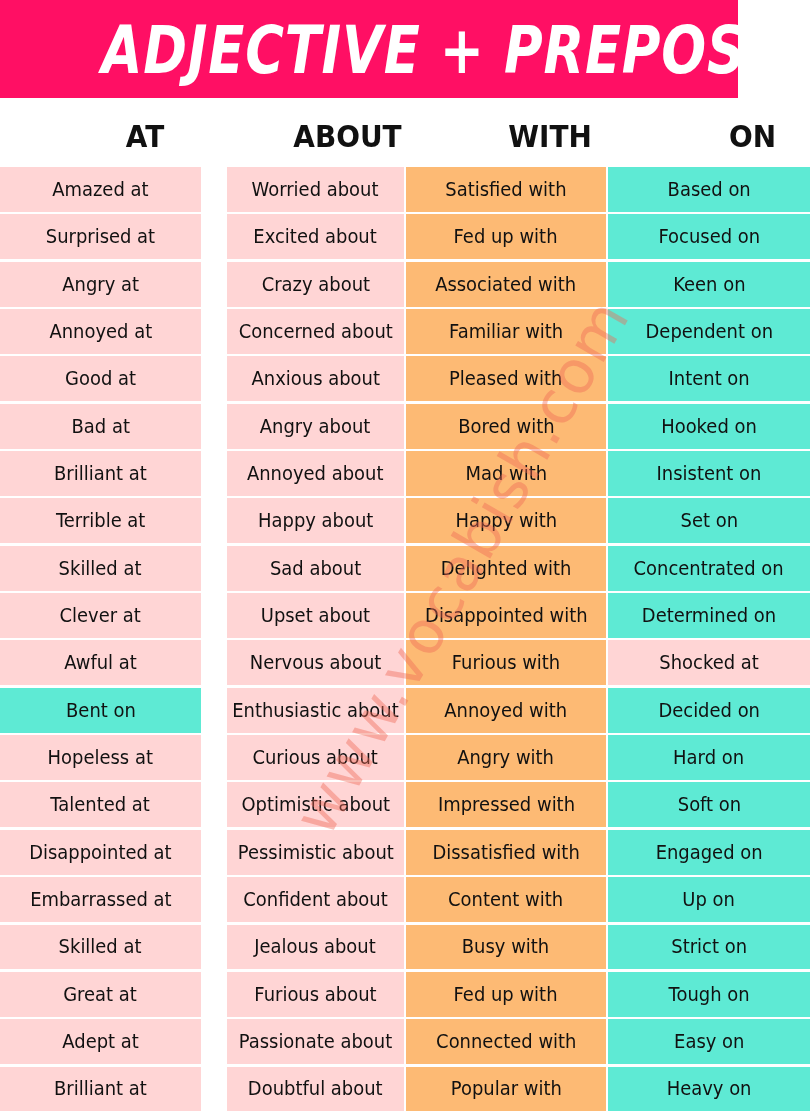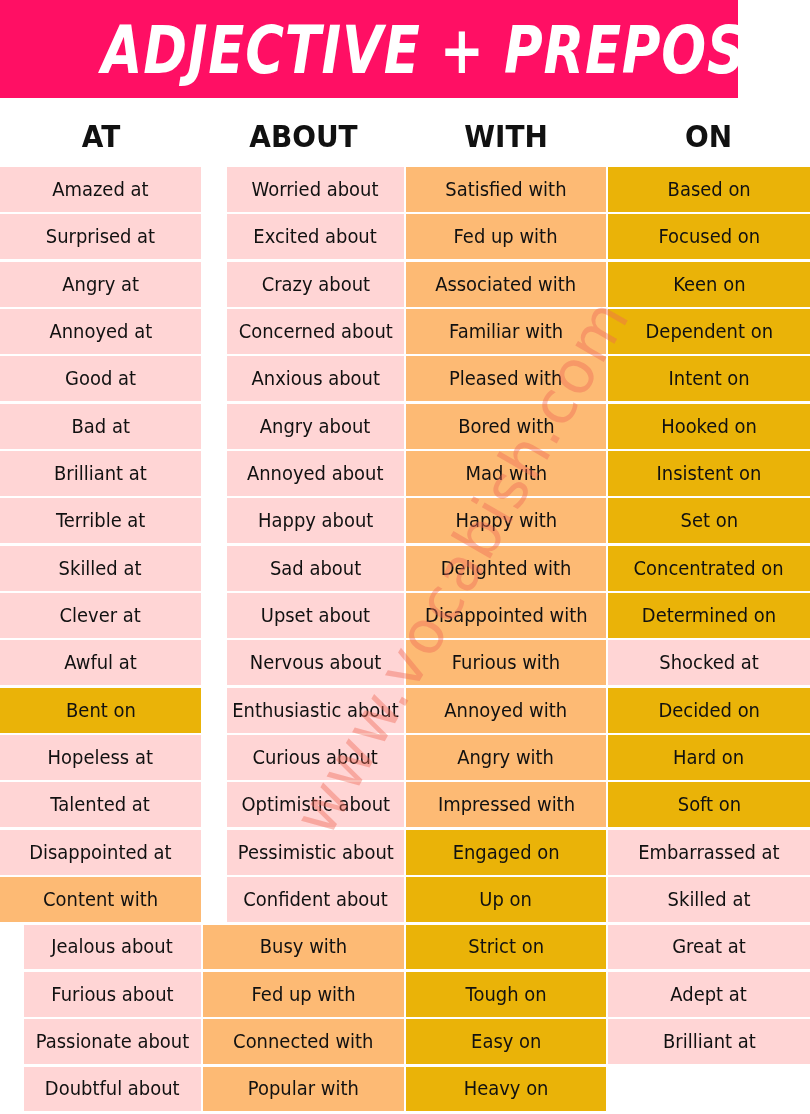--- a/index.html
+++ b/index.html
@@ -22,20 +22,21 @@
     line-height: 1;
     margin-top: 4px;
   }
 
   .header-row {
     position: absolute; left: 0; top: 98px; width: 810px; height: 69px;
     display: grid;
     grid-template-columns: 202px 203px 202px 203px;
     align-items: center;
     background: #ffffff;
+    padding-left: 44px;
   }
   .col-header {
     text-align: center;
     font-family: "DejaVu Sans", sans-serif;
     font-weight: bold;
     font-size: 31px;
     color: #111111;
     transform: scaleX(0.9);
     margin-top: 6px;
   }
@@ -54,21 +55,21 @@
     font-family: "DejaVu Sans", sans-serif;
     font-size: 19.5px;
     color: #111111;
     white-space: nowrap;
     overflow: hidden;
   }
   .cell span { display: inline-block; transform: scaleX(0.92); }
   .c-at { background: #ffd5d5; }
   .c-about { background: #ffd5d5; margin-left: 24px; }
   .c-with { background: #fdba74; }
-  .c-on { background: #eab308; }
+  .c-on { background: #5eead4; }
 
   .watermark {
     position: absolute;
     left: 175px; top: 560px;
     font-family: "DejaVu Sans", sans-serif;
     font-size: 60px;
     color: rgba(238, 105, 85, 0.42);
     transform: rotate(-60deg);
     transform-origin: center center;
     white-space: nowrap;
@@ -260,32 +261,35 @@
     </div>
     <div class="cell c-on">
       <span>Soft on</span>
     </div>
     <div class="cell c-at">
       <span>Disappointed at</span>
     </div>
     <div class="cell c-about">
       <span>Pessimistic about</span>
     </div>
+    <div class="cell c-with">
+      <span>Dissatisfied with</span>
+    </div>
     <div class="cell c-on">
       <span>Engaged on</span>
     </div>
     <div class="cell c-at">
       <span>Embarrassed at</span>
     </div>
+    <div class="cell c-about">
+      <span>Confident about</span>
+    </div>
     <div class="cell c-with">
       <span>Content with</span>
     </div>
-    <div class="cell c-about">
-      <span>Confident about</span>
-    </div>
     <div class="cell c-on">
       <span>Up on</span>
     </div>
     <div class="cell c-at">
       <span>Skilled at</span>
     </div>
     <div class="cell c-about">
       <span>Jealous about</span>
     </div>
     <div class="cell c-with">

